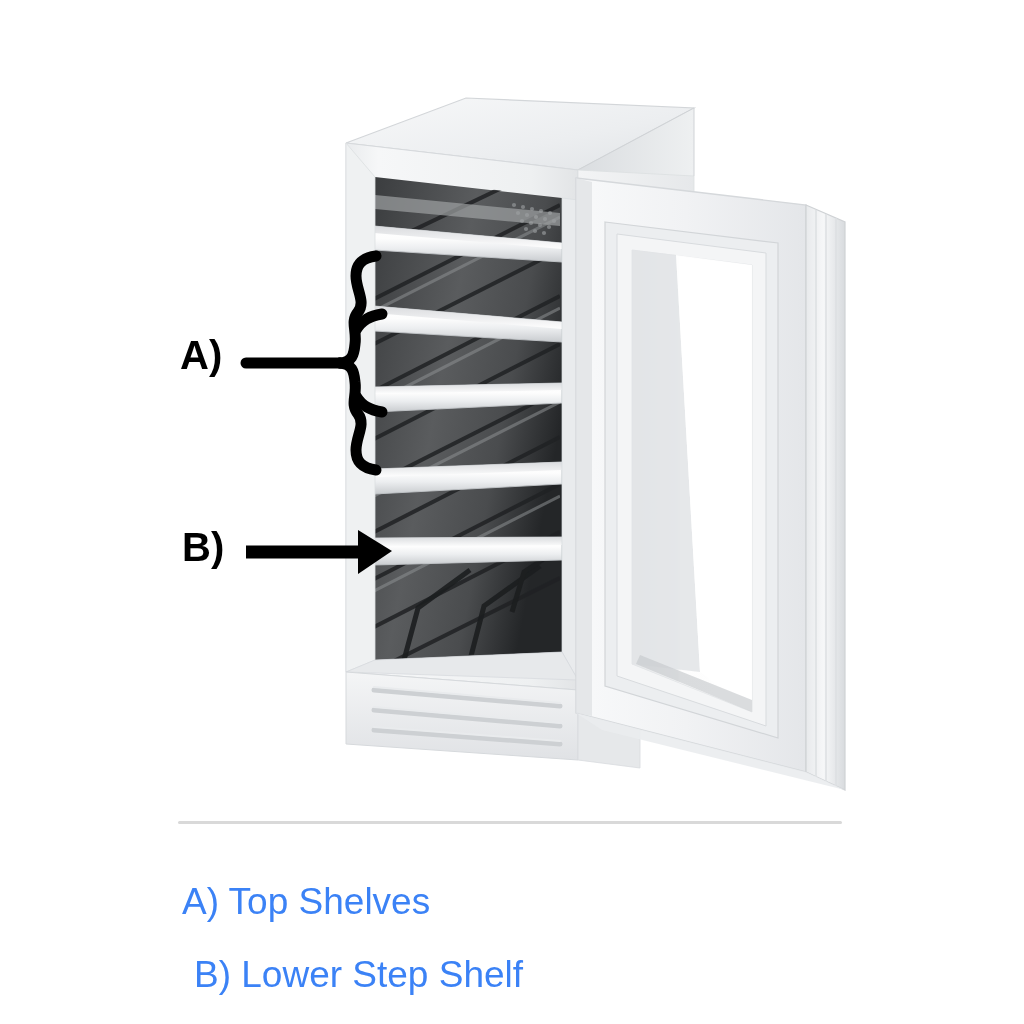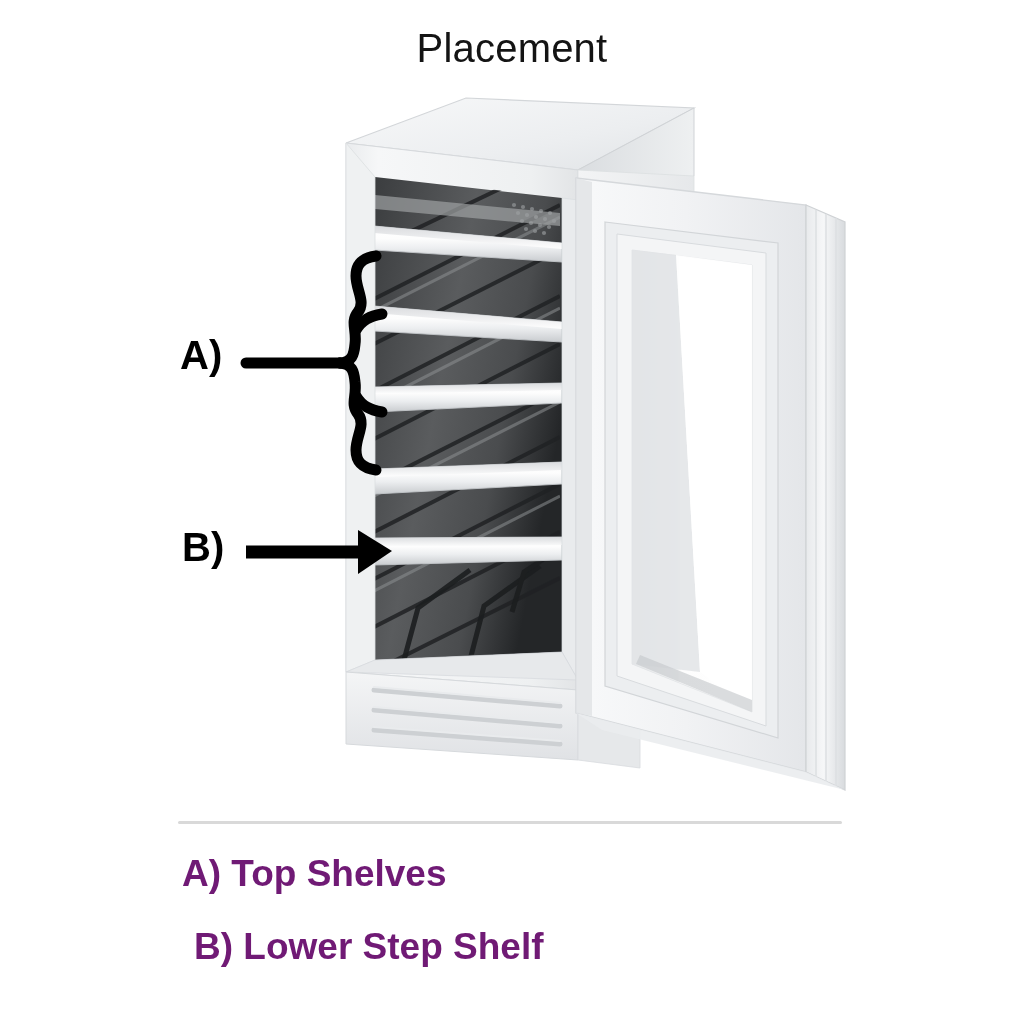--- a/index.html
+++ b/index.html
@@ -50,43 +50,43 @@
   #label-a { left: 180px; top: 335px; }
   #label-b { left: 182px; top: 527px; }
 
   .legend {
     position: absolute;
     left: 182px;
     width: 700px;
   }
   .legend-row {
     font-size: 37px;
-    font-weight: 700;
-    color: #701a75;
+    font-weight: 400;
+    color: #3b82f6;
     line-height: 1.0;
     white-space: nowrap;
+    margin-top: 28px;
   }
   #legend-a { position: absolute; left: 0; top: 855px; }
   #legend-b { position: absolute; left: 12px; top: 928px; }
   .divider {
     position: absolute;
     left: 178px;
     top: 821px;
     width: 664px;
     height: 3px;
     background: #d9d9d9;
     border-radius: 2px;
   }
 </style>
 </head>
 <body>
 
 <div id="stage">
 
-  <div class="title">Placement</div>
 
   <svg id="figure" viewBox="0 0 1024 1024" width="1024" height="1024" xmlns="http://www.w3.org/2000/svg">
 
     <defs>
       <linearGradient id="gradTop" x1="0" y1="0" x2="1" y2="1">
         <stop offset="0%" stop-color="#f7f8f9"></stop>
         <stop offset="60%" stop-color="#eceef0"></stop>
         <stop offset="100%" stop-color="#e0e3e6"></stop>
       </linearGradient>
       <linearGradient id="gradTopRight" x1="0" y1="0" x2="1" y2="0">

